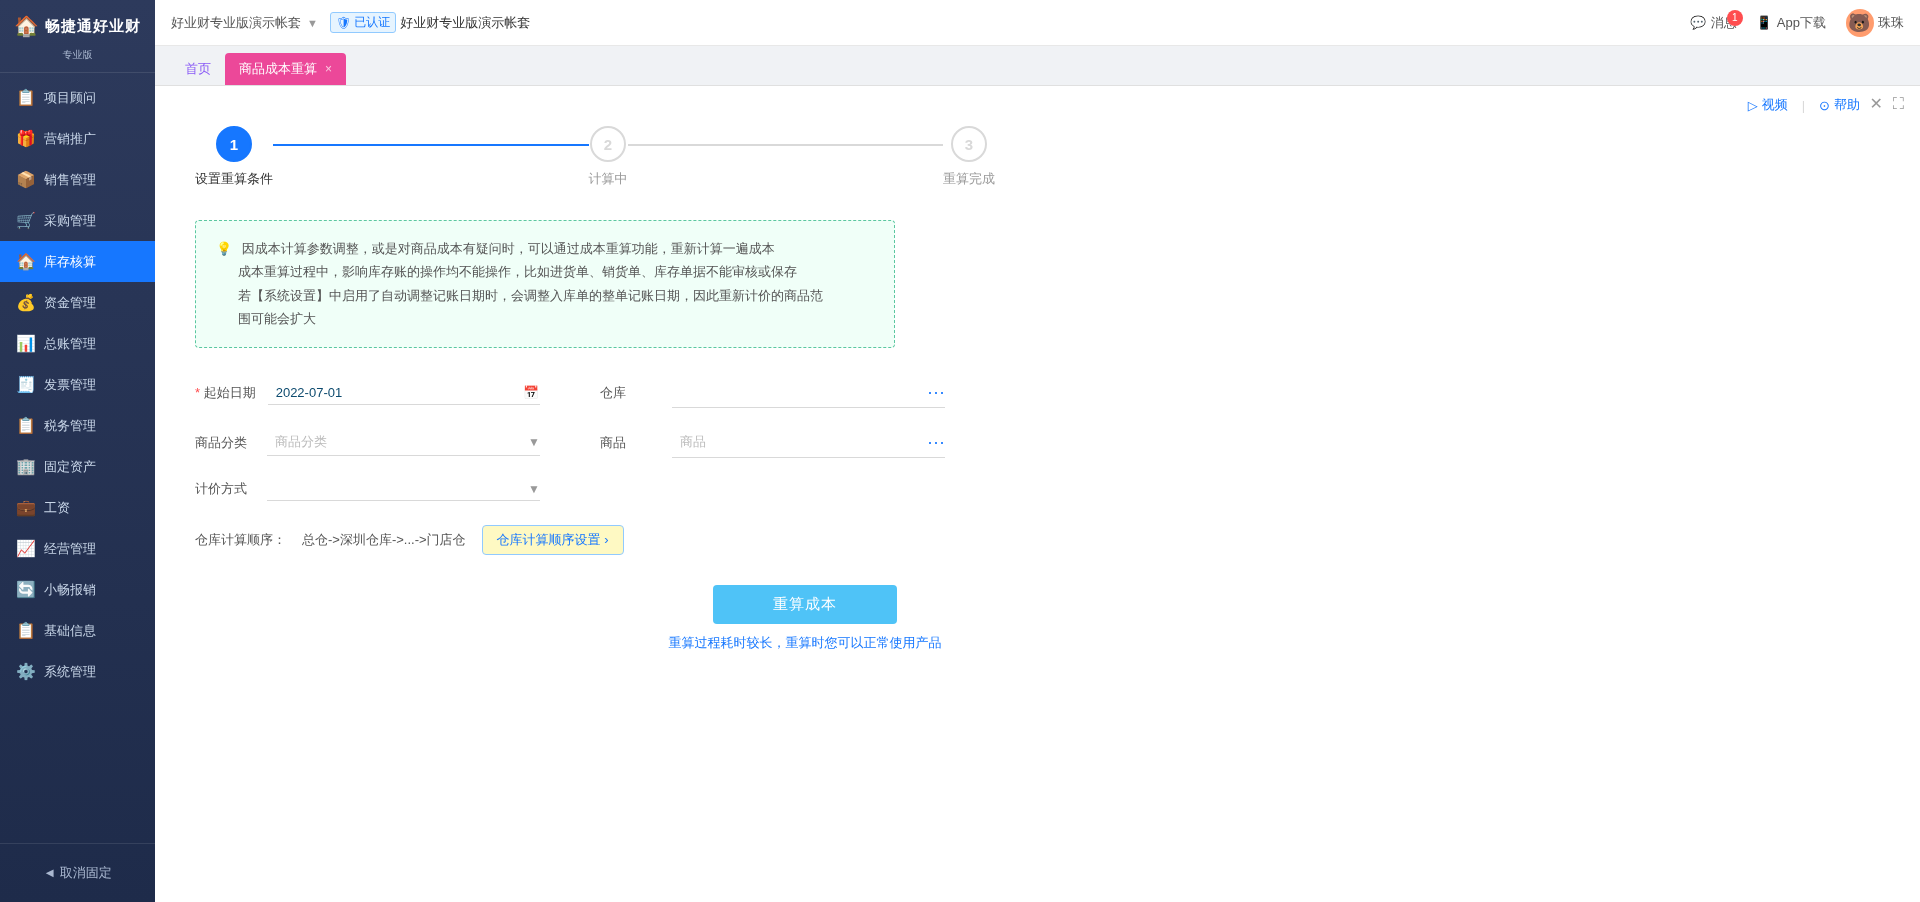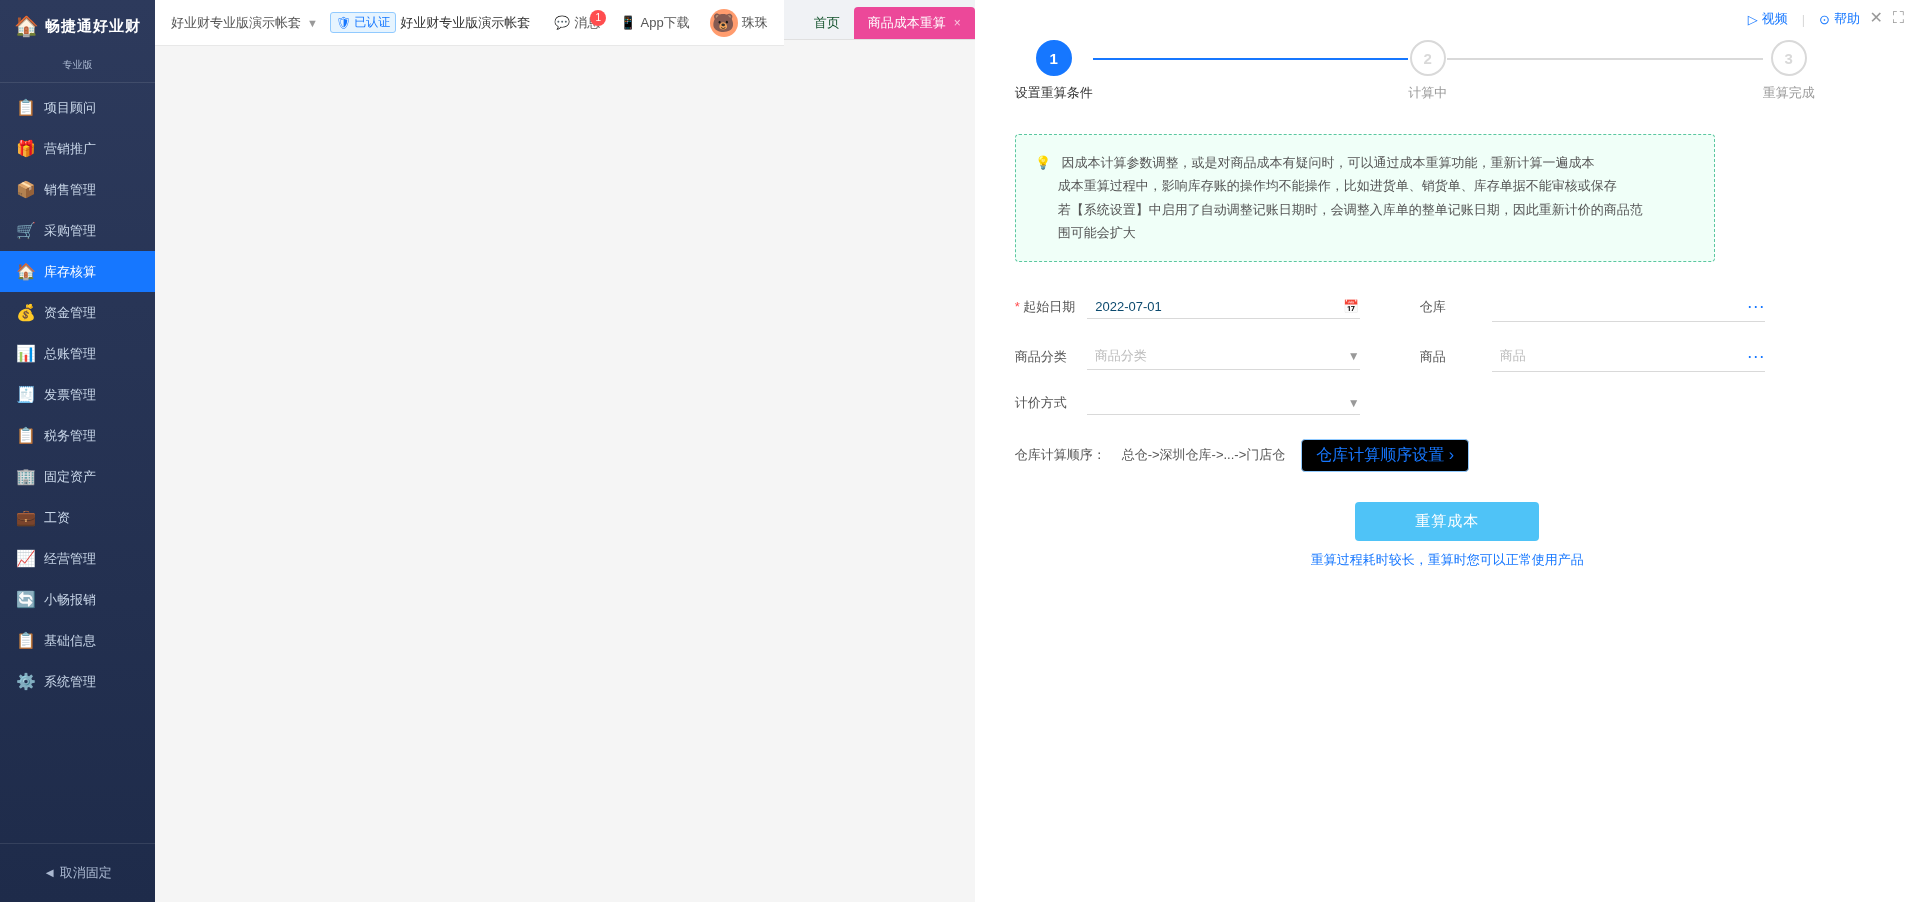--- a/index.html
+++ b/index.html
@@ -24,21 +24,21 @@
     }
     .sidebar-logo-title {
       font-size: 15px;
       font-weight: bold;
       color: #fff;
       letter-spacing: 1px;
     }
     .sidebar-logo-badge {
       font-size: 10px;
       color: #aab8d0;
-      margin-top: 20px;
+      margin-top: 10px;
     }
     .sidebar-nav {
       flex: 1;
       overflow-y: auto;
       padding: 4px 0;
     }
     .sidebar-nav::-webkit-scrollbar { width: 4px; }
     .sidebar-nav::-webkit-scrollbar-thumb { background: rgba(255,255,255,0.2); border-radius: 2px; }
     .sidebar-item {
       display: flex;
@@ -64,21 +64,21 @@
       padding: 10px;
       color: #aab8d0;
       cursor: pointer;
       font-size: 13px;
     }
 
     
     .main {
       flex: 1;
       display: flex;
-      flex-direction: row;
+      flex-direction: column;
       height: 100%;
       overflow: hidden;
     }
 
     
     .topbar {
       height: 46px;
       background: #fff;
       border-bottom: 1px solid #e8e8e8;
       display: flex;
@@ -176,21 +176,21 @@
       font-size: 13px;
       cursor: pointer;
       border-radius: 4px 4px 0 0;
       color: #555;
       background: transparent;
     }
     .tab-item.active {
       background: #ec4899;
       color: #fff;
     }
-    .tab-item.home { color: #14532d; font-size: 13px; }
+    .tab-item.home { color: #8b5cf6; font-size: 13px; }
     .tab-close {
       font-size: 12px;
       margin-left: 2px;
       opacity: 0.7;
     }
 
     
     .content {
       flex: 1;
       overflow-y: auto;
@@ -338,26 +338,26 @@
     .warehouse-order {
       max-width: 750px;
       margin-bottom: 30px;
       display: flex;
       align-items: center;
       gap: 16px;
     }
     .warehouse-order-label { color: #555; font-size: 13px; }
     .warehouse-order-value { color: #555; font-size: 13px; }
     .warehouse-order-btn {
-      background: #000000;
+      background: #fef9c3;
       border: 1px solid #91caff;
       border-radius: 4px;
       padding: 5px 14px;
       color: #1677ff;
-      font-size: 16px;
+      font-size: 13px;
       cursor: pointer;
       display: flex;
       align-items: center;
       gap: 4px;
     }
 
     
     .recalc-section {
       display: flex;
       flex-direction: column;

